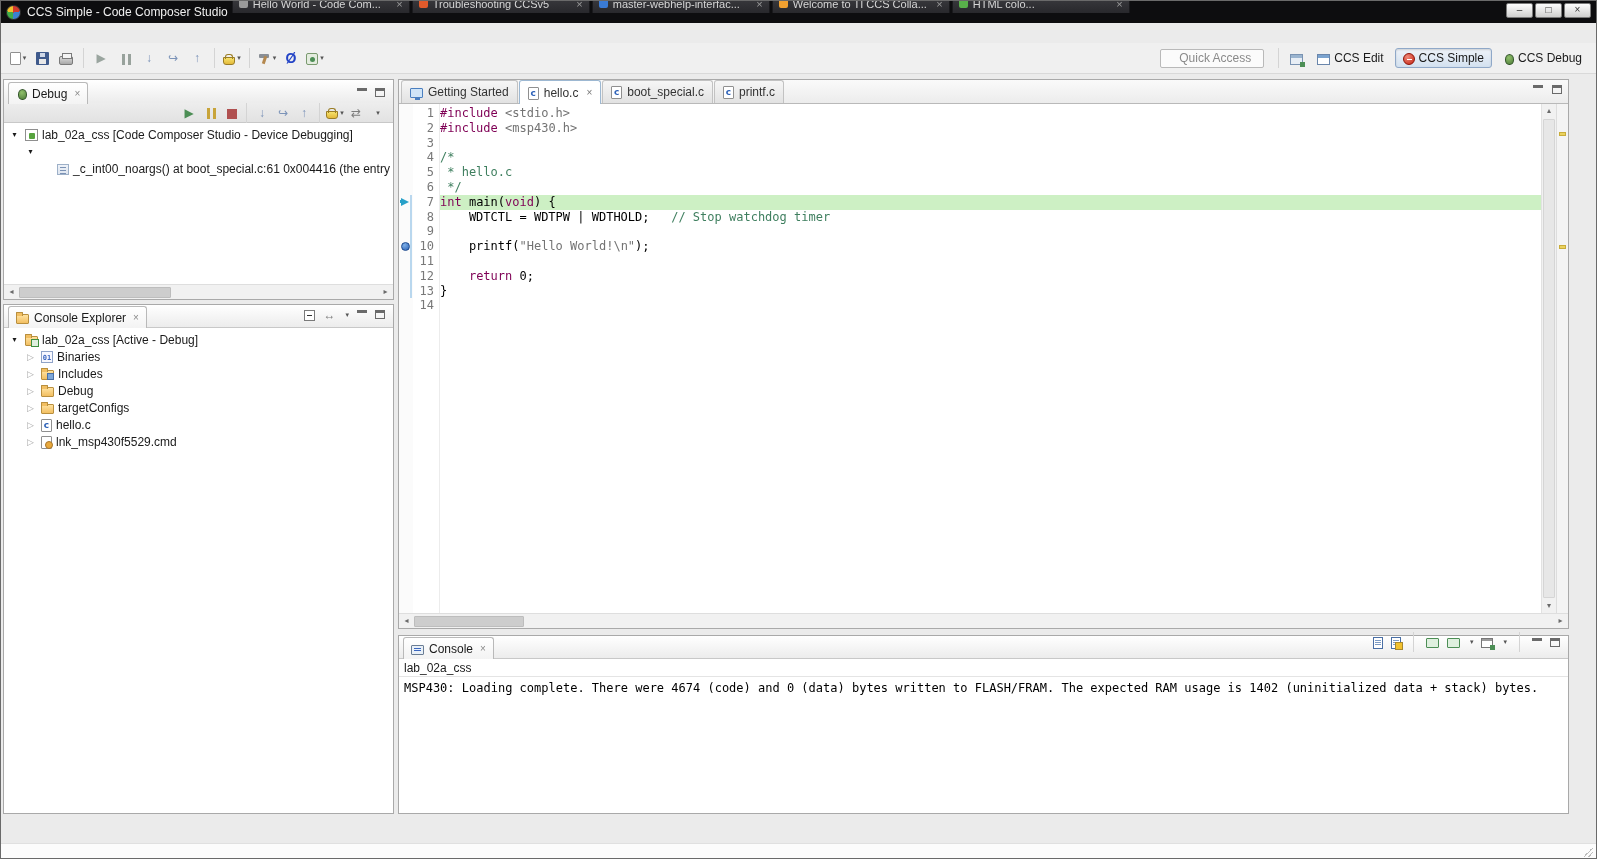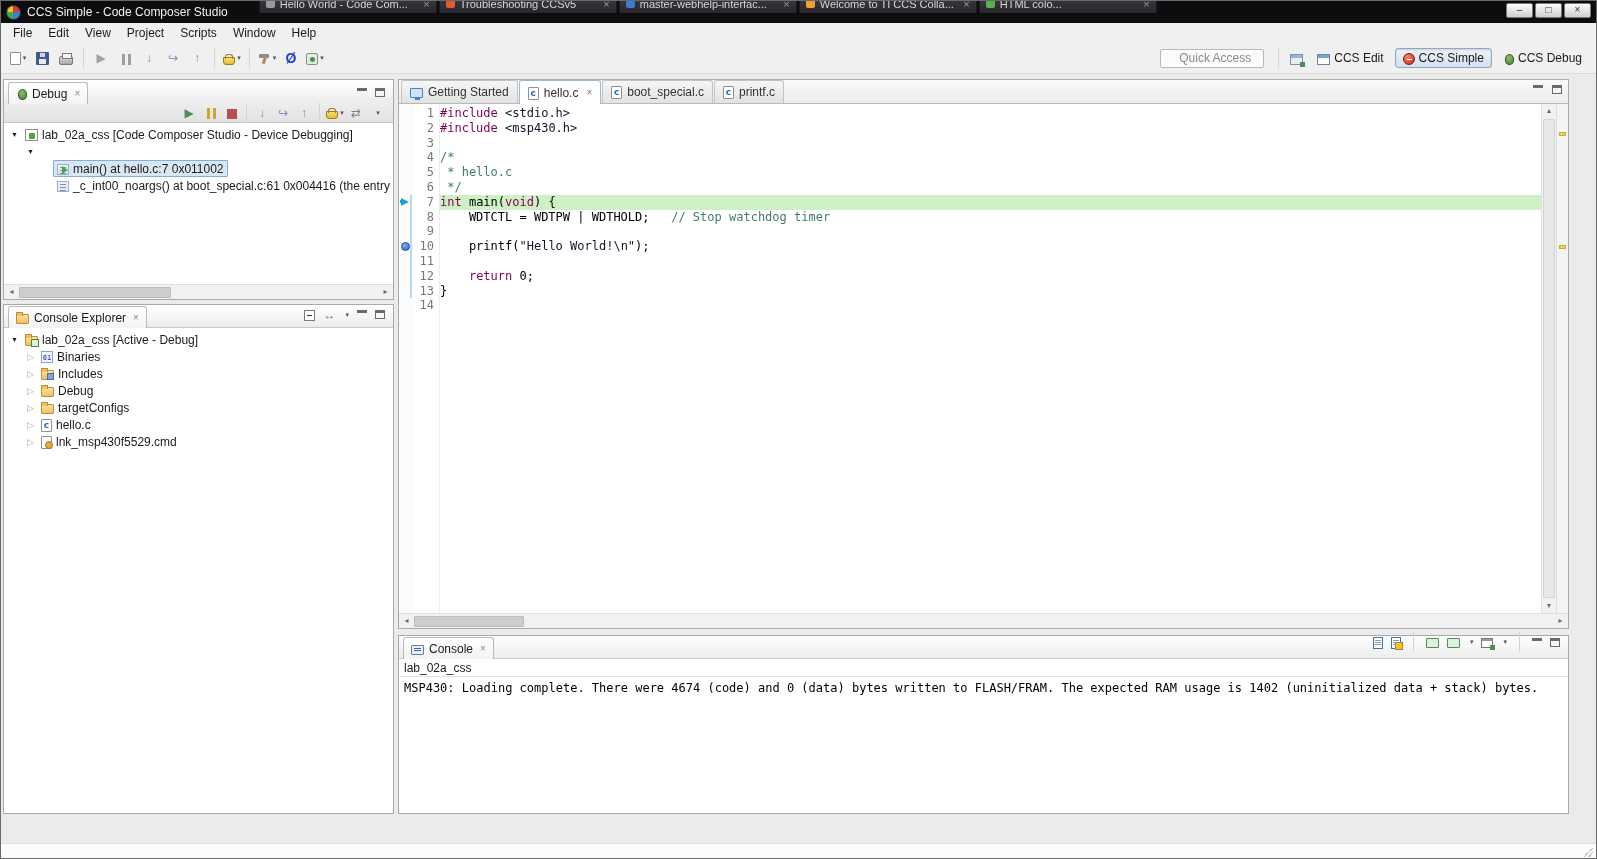--- a/index.html
+++ b/index.html
@@ -3,21 +3,21 @@
 <meta charset="utf-8">
 <style>
 *{margin:0;padding:0;box-sizing:border-box}
 html,body{background:#bfbfbf}
 body{font-family:"Liberation Sans","DejaVu Sans",sans-serif;font-size:12px;color:#1a1a1a}
 .window{position:relative;width:1597px;height:859px;background:#ebebeb;overflow:hidden;border:1px solid #6a6a6a}
 
 
 .titlebar{position:absolute;left:0;top:0;right:0;height:22px;background:#0d0d0f;display:flex;align-items:center;color:#f0f0f0}
 .app-icon{width:15px;height:15px;margin:0 6px 0 5px;border-radius:50%;background:conic-gradient(#d23b2e 0 22%,#3b82d0 22% 52%,#3fae49 52% 78%,#f2c12e 78%);flex:none;border:1px solid #333}
-.title-text{font-size:12px;white-space:nowrap;margin-right:31px}
+.title-text{font-size:12px;white-space:nowrap;margin-right:4px}
 .browser-tabs{display:flex;gap:2px;flex:1;overflow:hidden;height:38px;}
 .btab{width:178px;flex:none;height:20px;background:linear-gradient(#3e3e42,#28282c);border:1px solid #19191c;border-bottom:none;border-radius:6px 6px 0 0;display:flex;align-items:center;padding:0 6px;gap:5px;color:#d6d6d6;font-size:11px}
 .btab-label{flex:1;overflow:hidden;white-space:nowrap;text-overflow:ellipsis}
 .btab-close{color:#9a9a9a;font-size:11px;flex:none}
 .favicon{width:9px;height:9px;border-radius:2px;flex:none}
 .win-controls{display:flex;gap:2px;margin:0 5px 4px 12px;flex:none}
 .wc{width:27px;height:15px;background:linear-gradient(#fdfdfd,#cfcfcf);border:1px solid #7a7a7a;border-radius:2px;color:#333;font-size:10px;line-height:12px;text-align:center}
 
 
 .menubar{position:absolute;top:22px;left:0;right:0;height:20px;background:#f0f0f0;display:flex;align-items:center;padding-left:4px}
@@ -75,21 +75,21 @@
 .etab-close{color:#777;font-size:10px;margin-left:3px}
 .etab-minmax{position:absolute;right:6px;top:5px;display:flex;gap:9px}
 .ebody{position:absolute;left:0;right:0;top:24px;bottom:15px;display:flex;background:#fff;overflow:hidden}
 .markerbar{width:14px;flex:none;position:relative;background:#fbfbfb}
 .gutter{width:27px;flex:none;background:#fff;color:#787878;font:12px/14.8px "DejaVu Sans Mono","Liberation Mono",monospace;text-align:right;padding:2px 5px 0 0;border-right:1px solid #ececec}
 .ln{height:14.8px}
 .codearea{flex:1;position:relative;overflow:hidden;font:12px/14.8px "DejaVu Sans Mono","Liberation Mono",monospace;padding-top:2px;white-space:pre}
 .cl{height:14.8px}
 .cl.cur{background:#cdf0c4}
 .tk-d{color:#7f0055;font-weight:normal}
-.tk-s{color:#0f172a}
+.tk-s{color:#737373}
 .tk-c{color:#3f7f5f}
 .tk-p{color:#000}
 .vscroll{width:15px;flex:none;background:#f1f1f1;border-left:1px solid #e2e2e2;position:relative}
 .vsb-thumb{position:absolute;left:1px;right:1px;top:15px;bottom:15px;background:#e7e7e7;border:1px solid #d5d5d5;border-radius:1px}
 .vsb-btn{position:absolute;left:0;right:0;height:14px;font-size:8px;color:#6a6a6a;text-align:center;line-height:14px}
 .overview{width:12px;flex:none;background:#f4f4f4;border-left:1px solid #dddddd;position:relative}
 .ov-mark{position:absolute;left:2px;width:7px;height:4px;background:#ead25e;border:1px solid #c9ac39}
 .ip{position:absolute;left:2px;width:0;height:0;border:4px solid transparent;border-left:8px solid #27a0c8}
 .ip::before{content:"";position:absolute;left:-9px;top:-1.5px;width:4px;height:3px;background:#27a0c8}
 .bp{position:absolute;left:2px;width:9px;height:9px;border-radius:50%;background:radial-gradient(circle at 35% 30%,#7fb0e8,#2d62b5);border:1px solid #1d4a8f}
@@ -202,29 +202,20 @@
           <span class="btab-close">×</span>
         </div>
       </div>
     <div class="win-controls">
       <span class="wc">–</span>
       <span class="wc">□</span>
       <span class="wc">×</span>
     </div>
   </div>
 
-  <div class="menubar" id="menubar">
-      <span class="menu-item">File</span>
-      <span class="menu-item">Edit</span>
-      <span class="menu-item">View</span>
-      <span class="menu-item">Project</span>
-      <span class="menu-item">Scripts</span>
-      <span class="menu-item">Window</span>
-      <span class="menu-item">Help</span>
-    </div>
 
   <div class="toolbar">
     <span class="tbtn">
         <span class="gi ic-page"></span>
         <span class="dd">▾</span>
       </span>
     <span class="tbtn">
         <span class="gi ic-save"></span>
       </span>
     <span class="tbtn">
@@ -332,27 +323,20 @@
     <div class="tree" id="debug-tree" style="height:163px">
         <div class="trow" style="padding-left: 4px;">
           <span class="arrow">▾</span>
           <span class="titem">
             <span class="gi ic-sess"></span>
             <span class="tlabel">lab_02a_css [Code Composer Studio - Device Debugging]</span>
           </span>
         </div>
         <div class="trow" style="padding-left: 20px;">
           <span class="arrow">▾</span>
-        </div>
-        <div class="trow" style="padding-left: 36px;">
-          <span class="arrow"></span>
-          <span class="titem sel">
-            <span class="gi ic-frame cur"></span>
-            <span class="tlabel">main() at hello.c:7 0x011002</span>
-          </span>
         </div>
         <div class="trow" style="padding-left: 36px;">
           <span class="arrow"></span>
           <span class="titem">
             <span class="gi ic-frame"></span>
             <span class="tlabel">_c_int00_noargs() at boot_special.c:61 0x004416  (the entry p</span>
           </span>
         </div>
       </div>
     <div class="hscroll">

